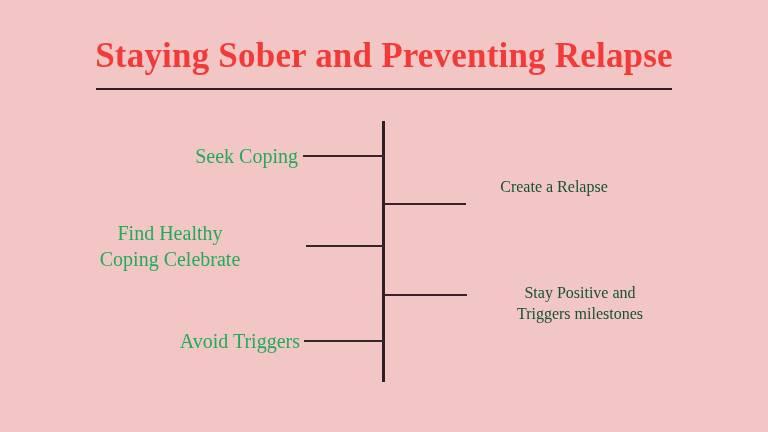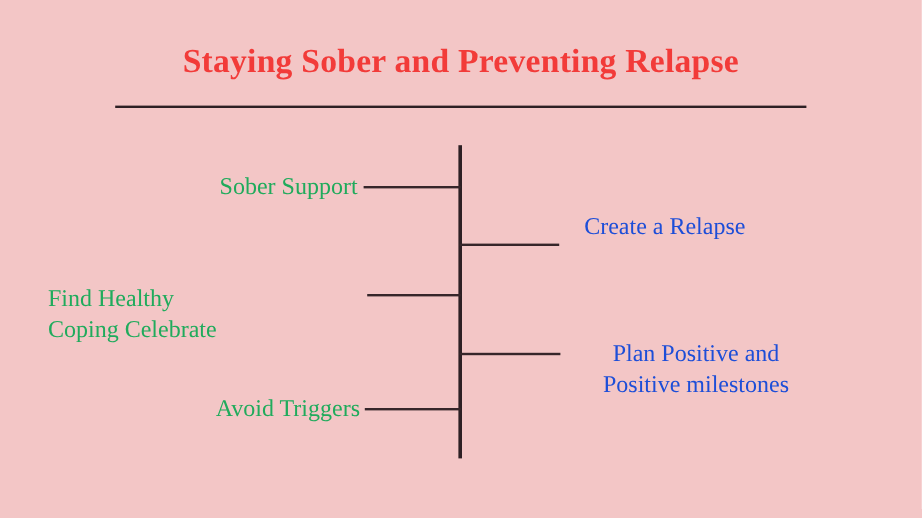--- a/index.html
+++ b/index.html
@@ -20,21 +20,21 @@
     box-sizing: border-box;
   }
 
   
   .title {
     position: absolute;
     left: 0;
     top: 36px;
     width: 768px;
     text-align: center;
-    font-size: 28px;
+    font-size: 35px;
     font-weight: bold;
     color: #f23b39;
     letter-spacing: 0.2px;
     line-height: 1.15;
     white-space: nowrap;
   }
   .title-rule {
     position: absolute;
     left: 96px;
     top: 88px;
@@ -69,34 +69,34 @@
     position: absolute;
     line-height: 1.32;
   }
   .label-left {
     text-align: right;
     color: #20ab5c;
     font-size: 20px;
   }
   .label-right {
     text-align: center;
-    color: #1d4ed8;
-    font-size: 20px;
+    color: #14532d;
+    font-size: 16px;
   }
 
   .lab-seek {
     left: 40px;
     top: 143px;
     width: 258px;
   }
   .lab-coping {
     left: 40px;
-    top: 236px;
+    top: 220px;
     width: 260px;
-    text-align: left;
+    text-align: center;
   }
   .lab-avoid {
     left: 40px;
     top: 328px;
     width: 260px;
   }
   .lab-plan {
     left: 468px;
     top: 176px;
     width: 172px;
@@ -119,34 +119,34 @@
 
   <div class="spine"></div>
 
   <div class="branch branch-l1"></div>
   <div class="branch branch-l2"></div>
   <div class="branch branch-l3"></div>
   <div class="branch branch-r1"></div>
   <div class="branch branch-r2"></div>
 
   <div class="label label-left lab-seek">
-    <span class="lab-line">Sober Support</span>
+    <span class="lab-line">Seek Coping</span>
   </div>
 
   <div class="label label-left lab-coping">
     <span class="lab-line">Find Healthy</span>
     <span class="lab-line">Coping Celebrate</span>
   </div>
 
   <div class="label label-left lab-avoid">
     <span class="lab-line">Avoid Triggers</span>
   </div>
 
   <div class="label label-right lab-plan">
     <span class="lab-line">Create a Relapse</span>
   </div>
 
   <div class="label label-right lab-positive">
-    <span class="lab-line">Plan Positive and</span>
-    <span class="lab-line">Positive milestones</span>
+    <span class="lab-line">Stay Positive and</span>
+    <span class="lab-line">Triggers milestones</span>
   </div>
 
 </div>
 
 </body></html>

